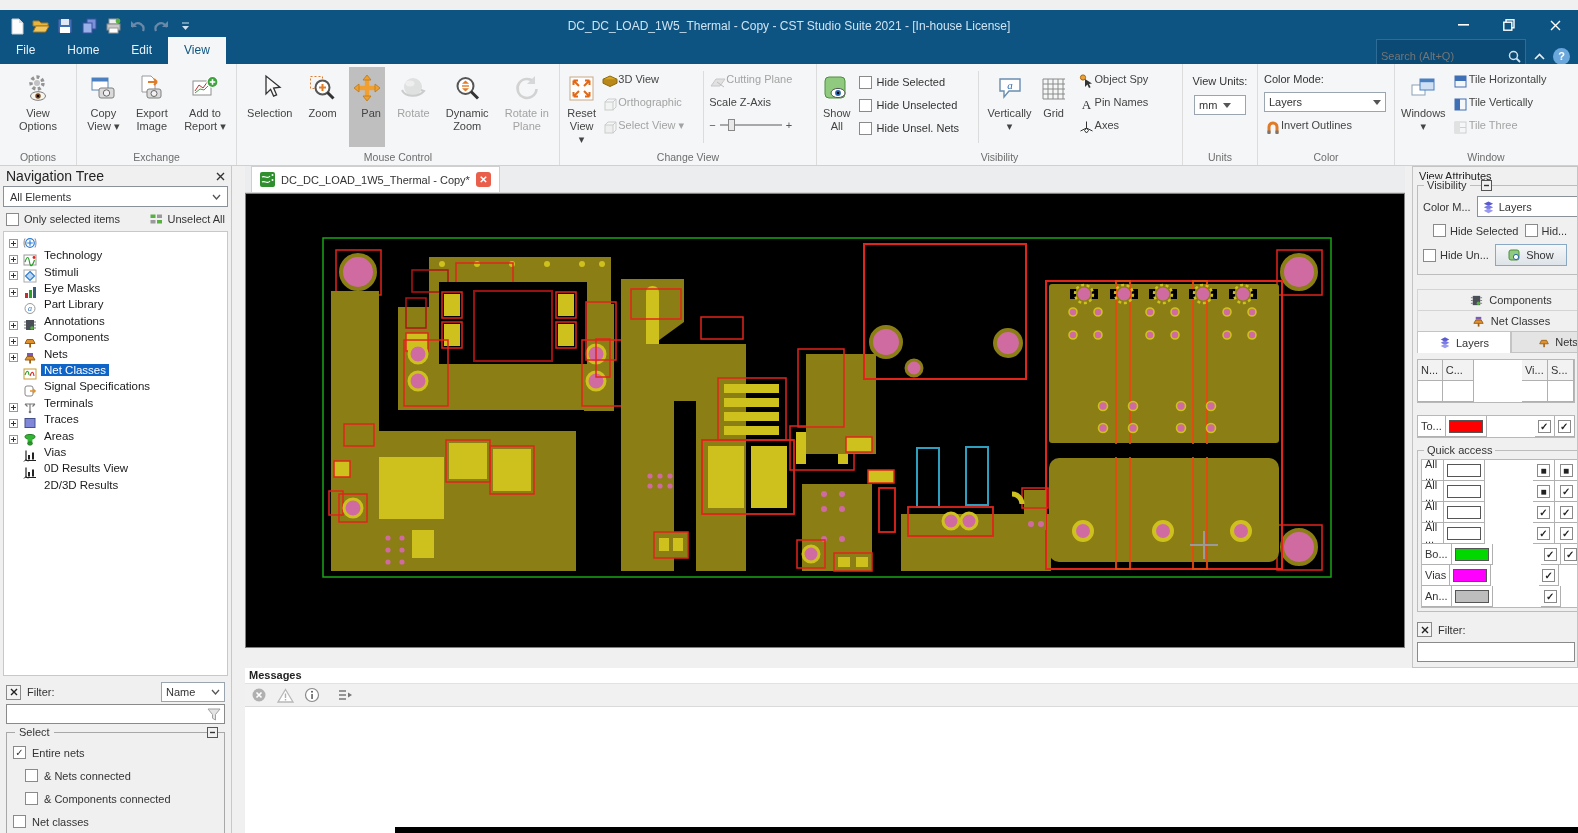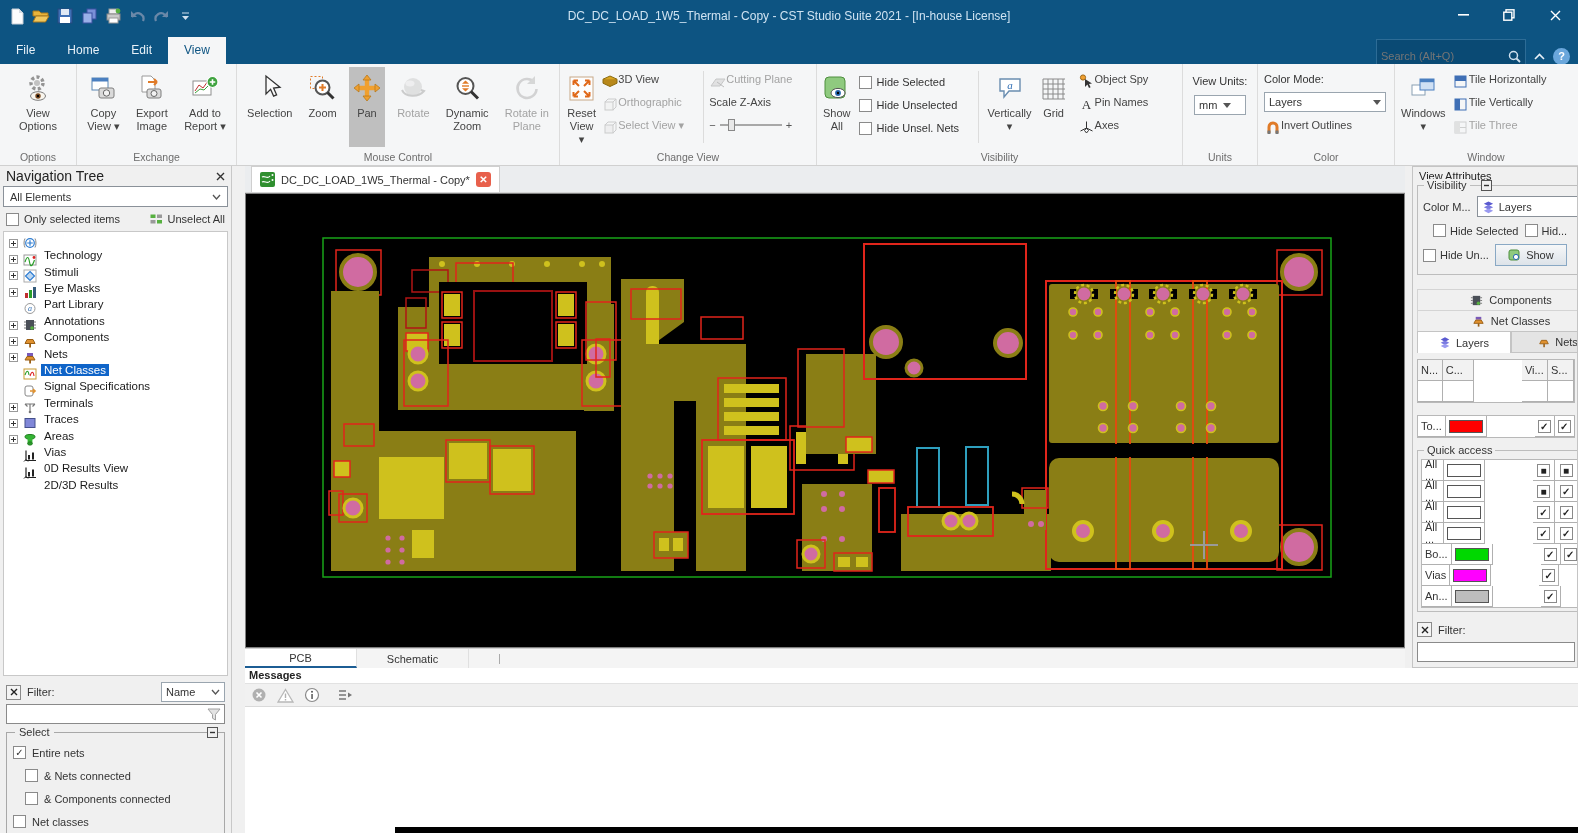--- a/index.html
+++ b/index.html
@@ -1,20 +1,20 @@
 <!DOCTYPE html>
 <html><head>
 <meta charset="utf-8">
 <style>
 * { margin:0; padding:0; box-sizing:border-box; }
 body { font-family:"Liberation Sans", sans-serif; background:#000; }
 #win { position:relative; width:1578px; height:833px; background:#f0f0f0; overflow:hidden; font-size:11px; color:#333; }
 
 
-#titlebar { position:absolute; left:0; top:0; width:1578px; height:36px; background:#0d5482; }
+#titlebar { position:absolute; left:0; top:10px; width:1578px; height:36px; background:#0d5482; }
 .qat { position:absolute; left:8px; top:7px; display:flex; gap:6px; align-items:center; }
 .qat .qbtn { width:18px; height:18px; display:flex; align-items:center; justify-content:center; }
 .title-text { position:absolute; left:0; right:0; top:9px; text-align:center; color:#cfe3f2; font-size:12px; }
 .winctl { position:absolute; right:0; top:0; display:flex; }
 .winctl .wbtn { width:46px; height:30px; display:flex; align-items:center; justify-content:center; }
 
 
 #tabrow { position:absolute; left:0; top:36px; width:1578px; height:28px; background:#0d5482; display:flex; align-items:flex-end; }
 .mtab { padding:6px 16px 7px; color:#e8f1f8; font-size:12px; cursor:default; }
 .mtab.active { background:#f5f6f7; color:#0d5482; }
@@ -24,21 +24,21 @@
 .helpbtn { width:17px; height:17px; border-radius:50%; background:#6aa7dc; color:#fff; font-size:11px; font-weight:bold; display:flex; align-items:center; justify-content:center; }
 
 
 #ribbon { position:absolute; left:0; top:64px; width:1578px; height:102px; background:#f5f6f7; border-bottom:1px solid #d0d0d0; display:flex; }
 .rgroup { position:relative; height:100%; border-right:1px solid #dcdcdc; padding:3px 2px 16px; }
 .rbody { display:flex; height:82px; align-items:flex-start; }
 .rlabel { position:absolute; left:0; right:0; bottom:2px; text-align:center; color:#6d6d6d; font-size:10.5px; }
 .rbtn { display:flex; flex-direction:column; align-items:center; justify-content:flex-start; padding:4px 4px 0; height:80px; }
 .rbtn .ricon { height:34px; display:flex; align-items:center; justify-content:center; }
 .rtext { white-space:pre-line; text-align:center; line-height:13px; font-size:11px; color:#444; margin-top:2px; }
-.rbtn.active { background:#bfbfbf; }
+.rbtn.active { background:#bfbfbf;align-items:flex-end; }
 .disabled .rtext, .srow.disabled span, .cbrow.disabled span { color:#a3a3a3; }
 .disabled svg { opacity:.45; filter:grayscale(1); }
 .scol { display:flex; flex-direction:column; justify-content:flex-start; padding-top:6px; gap:5px; }
 .srow { display:flex; align-items:flex-start; height:18px; color:#444; }
 .sicon { width:17px; height:16px; display:flex; align-items:center; justify-content:center; }
 .cbrow { display:flex; align-items:center; gap:5px; height:18px; }
 .cb { width:13px; height:13px; background:#fff; border:1px solid #8a8a8a; display:inline-flex; align-items:center; justify-content:center; font-size:10px; }
 .combo { background:#fff; border:1px solid #9aa5af; height:20px; display:flex; align-items:center; padding:0 4px; gap:6px; }
 .caret-dn { width:0; height:0; border-left:4px solid transparent; border-right:4px solid transparent; border-top:5px solid #555; }
 .isep { width:1px; background:#dcdcdc; margin:4px 5px; height:72px; }
@@ -1111,25 +1111,20 @@
           <circle cx="795" cy="330" r="3"></circle>
         </g>
   <path d="M766 300a10 10 0 0 1 10 10" fill="none" stroke="#cfc11d" stroke-width="5"></path>
 
   <g stroke="#9a9a9a" stroke-width="2">
           <path d="M944 351h28M958 337v28"></path>
         </g>
 </svg>
 </div>
 
-<div id="bottomtabs">
-  <div class="btab active">PCB</div>
-  <div class="btab">Schematic</div>
-  <div class="btab-sep"></div>
-</div>
 
 <div id="messages">
   <div class="msg-title">Messages</div>
   <div class="msg-toolbar">
     <span>
           <svg width="16" height="16" viewBox="0 0 16 16">
             <circle cx="8" cy="8" r="6.5" fill="#b0b0b0"></circle>
             <path d="M5.5 5.5l5 5M10.5 5.5l-5 5" stroke="#fff" stroke-width="1.6"></path>
           </svg>
         </span>

